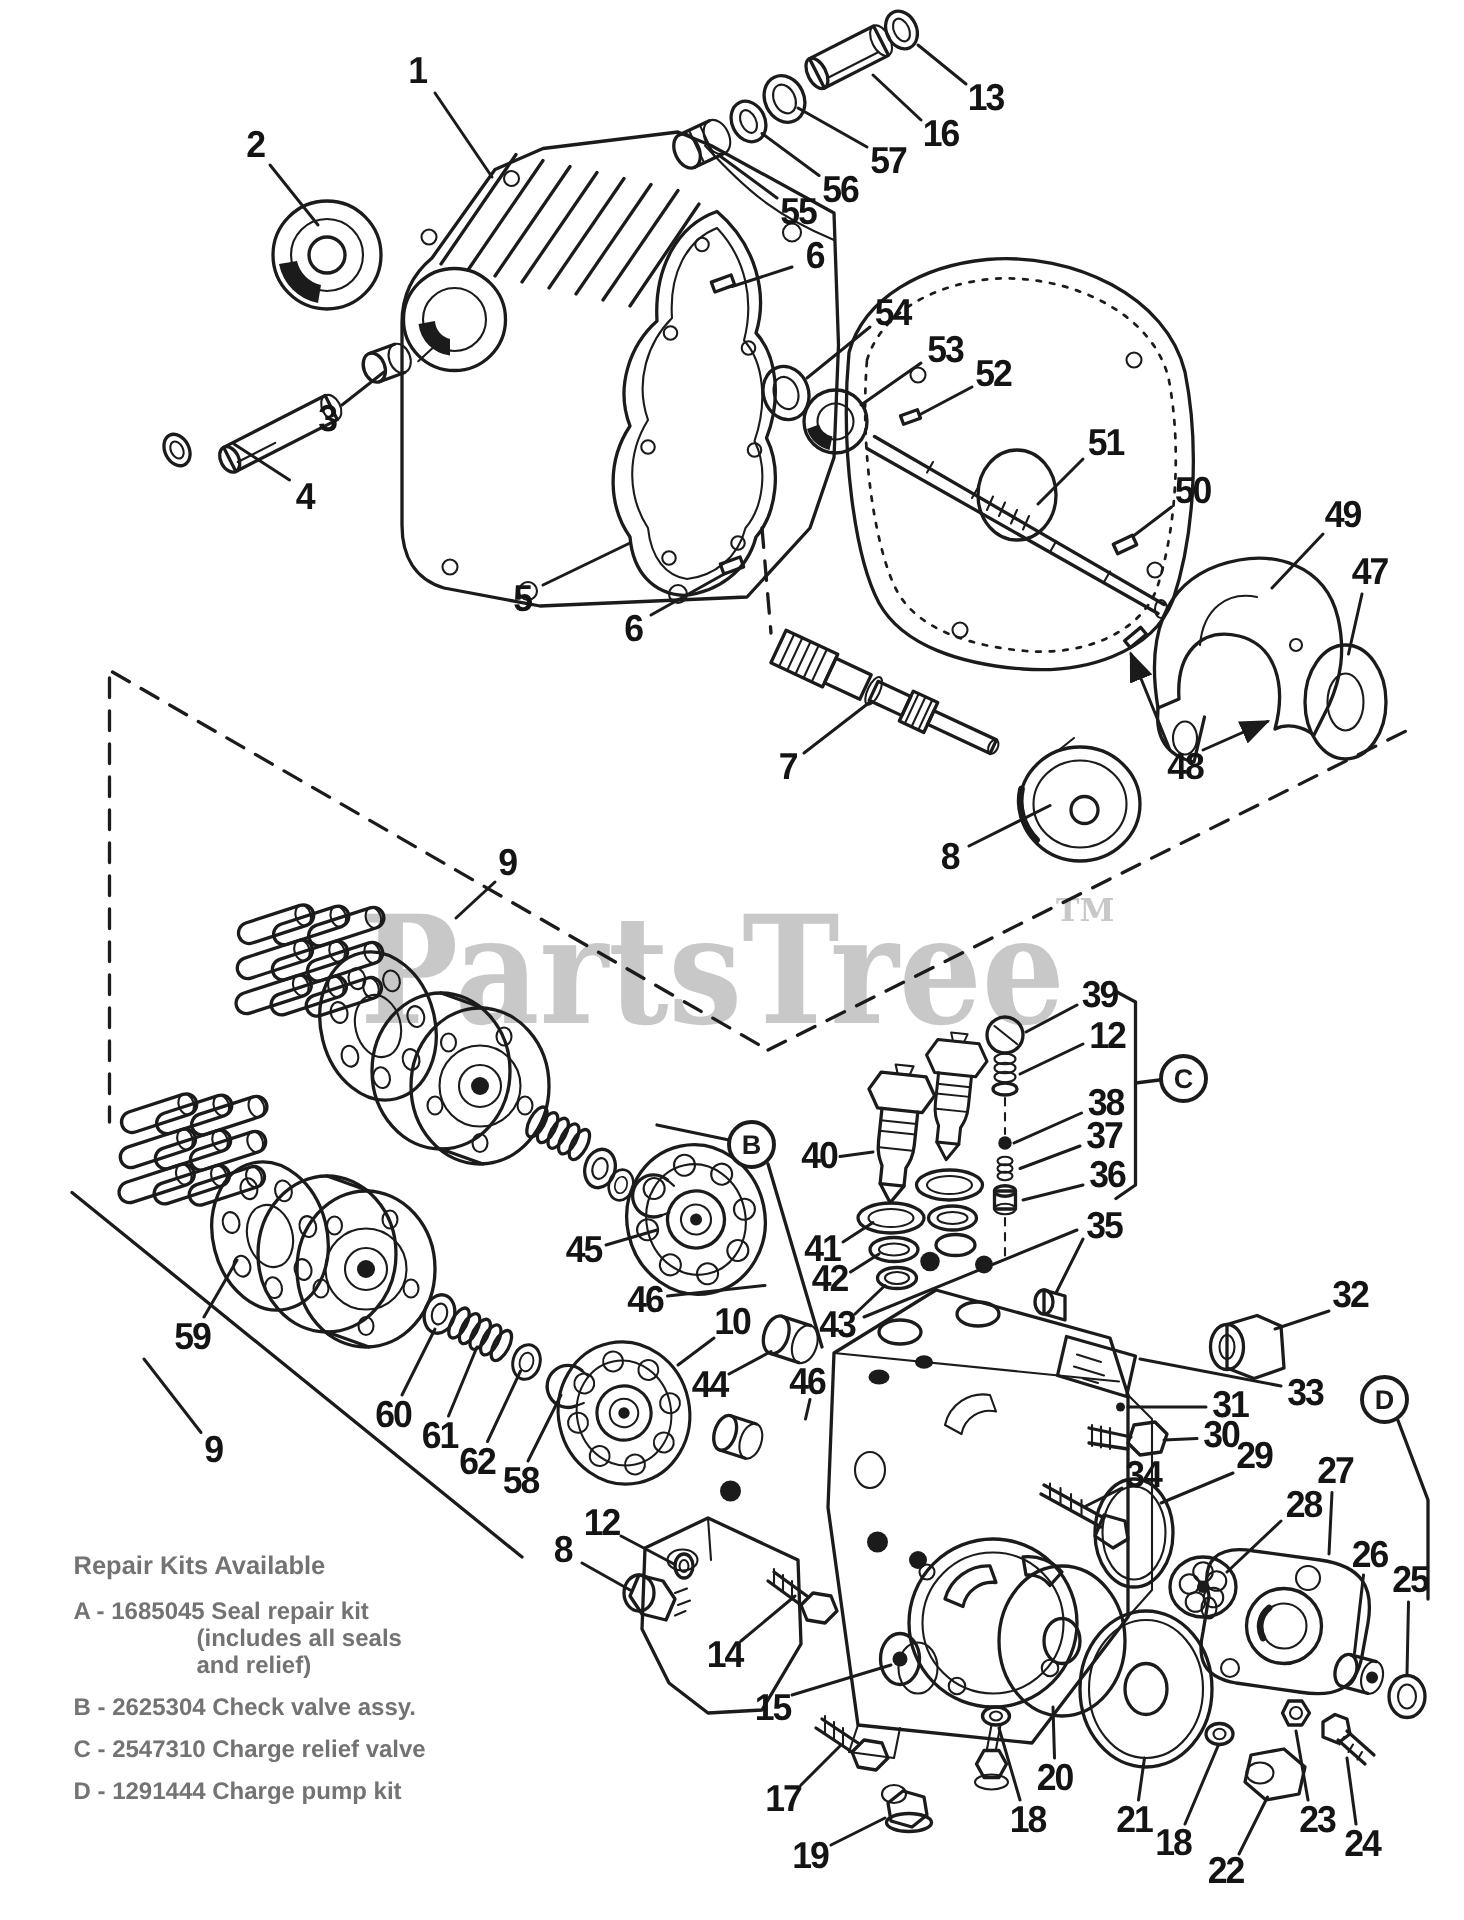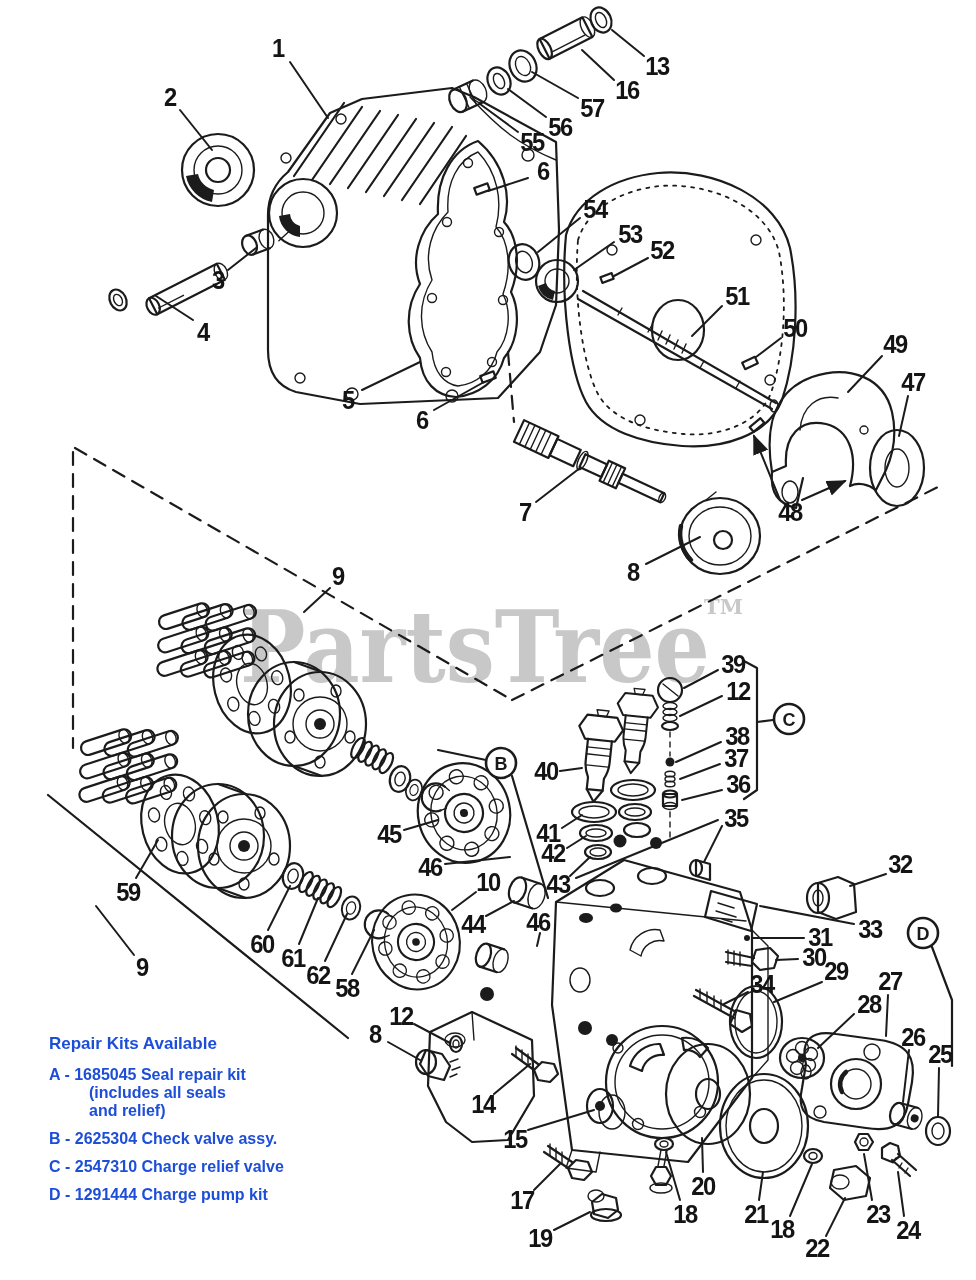--- a/index.html
+++ b/index.html
@@ -17,25 +17,25 @@
   .art .stip  { stroke-dasharray:3 6; stroke-width:1.8; }
   .art .ldr   { stroke:#1b1b1b; stroke-width:2; }
   .art text.wm { font-family:"DejaVu Serif", serif; font-weight:bold; stroke:none; }
   .art text.wmtm { font-family:"DejaVu Serif", serif; font-weight:bold; stroke:none; }
   .art .refc circle { fill:#ffffff; stroke-width:2.6; }
   .art .refc text { font:bold 18px "Liberation Sans",sans-serif; fill:#1b1b1b; stroke:none;
                     text-anchor:middle; }
   .callout { position:absolute; transform:translate(-50%,-50%) scaleX(.95);
              font:700 25px "Liberation Sans",sans-serif; letter-spacing:-1.5px; color:#141414;
              white-space:nowrap; }
-  .kits { position:absolute; left:49px; top:1034px; color:#1d4ed8; }
+  .kits { position:absolute; left:49px; top:1034px; color:#737373; }
   .kits-title { font:700 17px/20px "Liberation Sans",sans-serif; margin-bottom:11px; }
   .kit-item { margin-bottom:9px; }
   .kit-line { font:700 16px/19px "Liberation Sans",sans-serif; }
-  .kit-sub  { font:700 16px/18px "Liberation Sans",sans-serif; margin-left:40px; }
+  .kit-sub  { font:700 16px/18px "Liberation Sans",sans-serif; margin-left:82px; }
 </style>
 </head>
 <body>
 
 <div class="stage">
 
 <svg class="art" width="976" height="1280" viewBox="0 0 976 1280">
   <defs>
     <marker id="arr" markerWidth="12" markerHeight="10" refX="9" refY="4" orient="auto">
       <path d="M0,0 L10,4 L0,8 Z" style="fill:#1b1b1b;stroke:none"></path>

